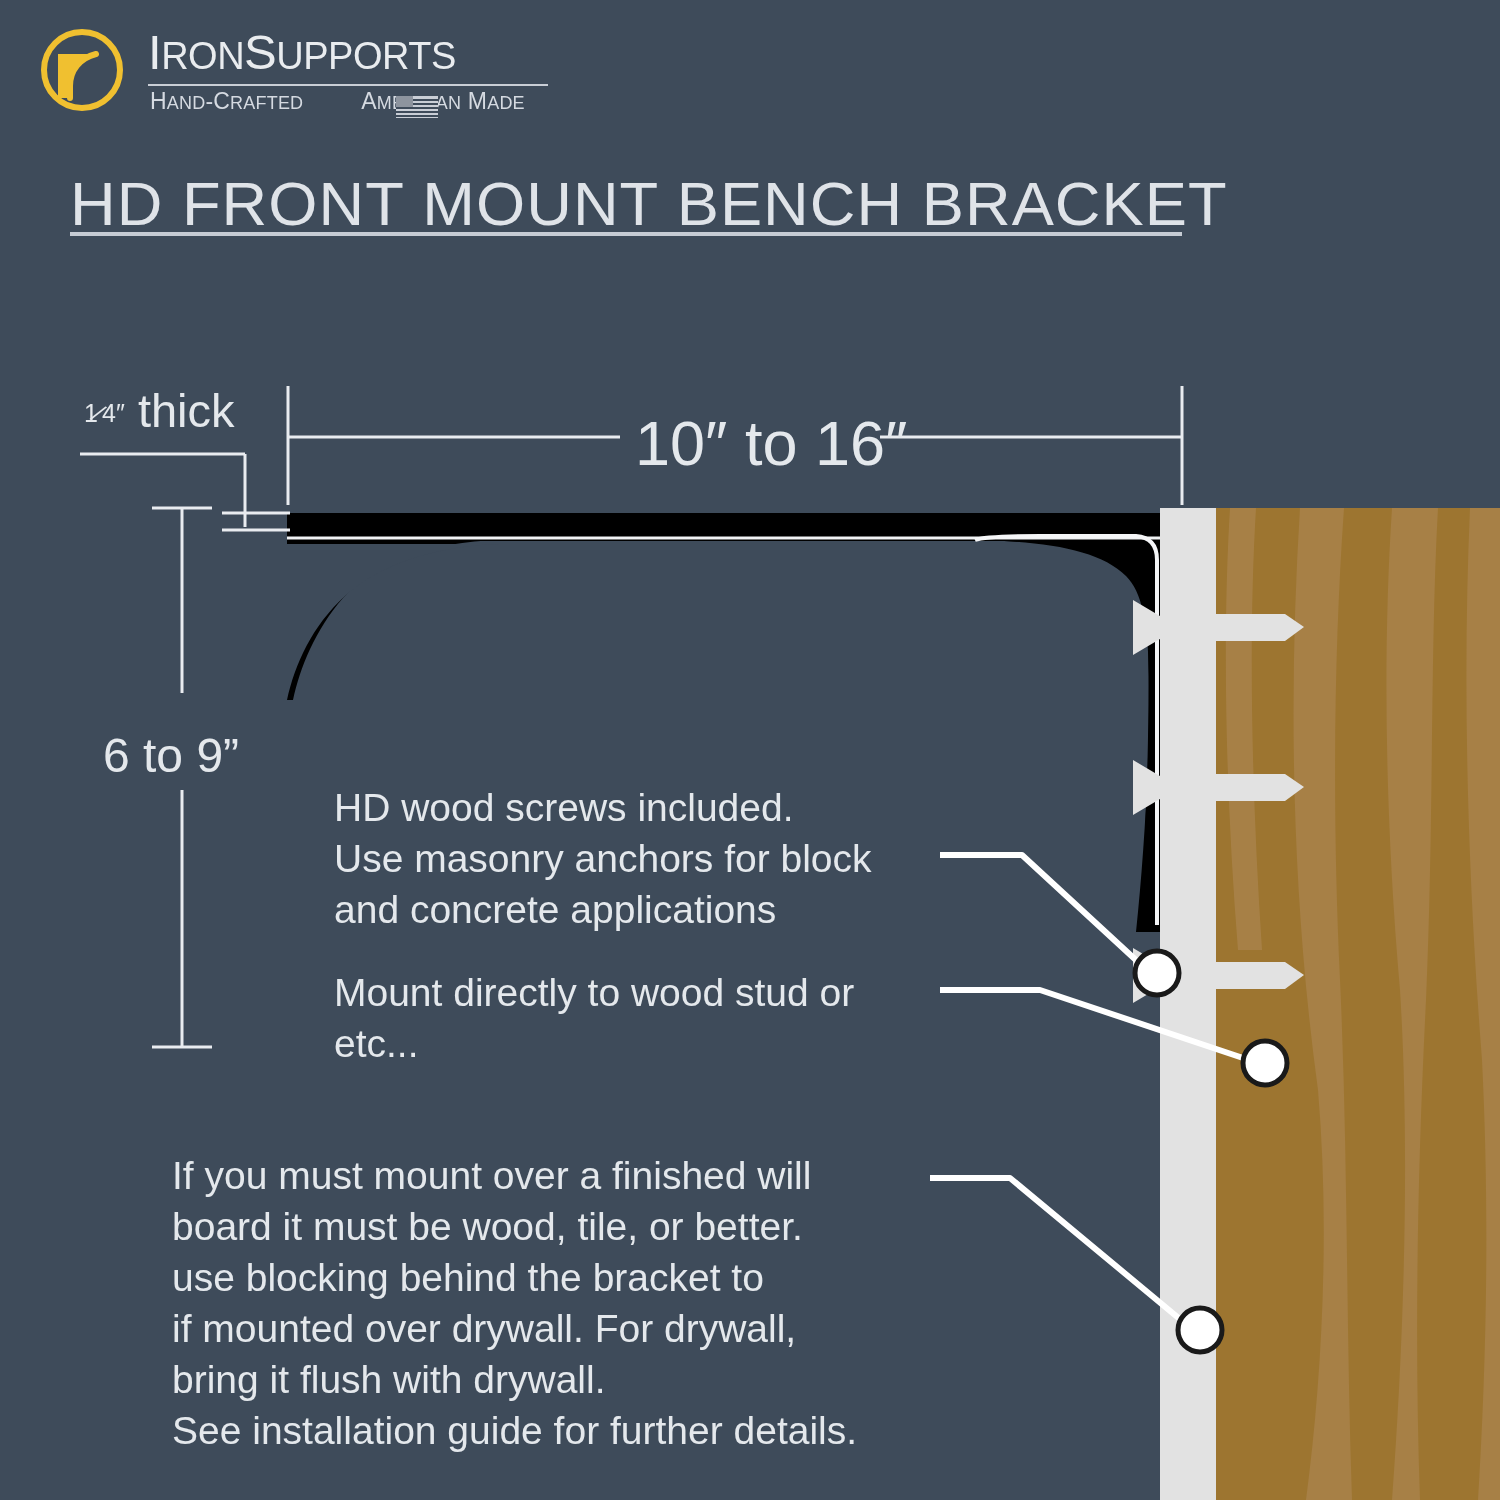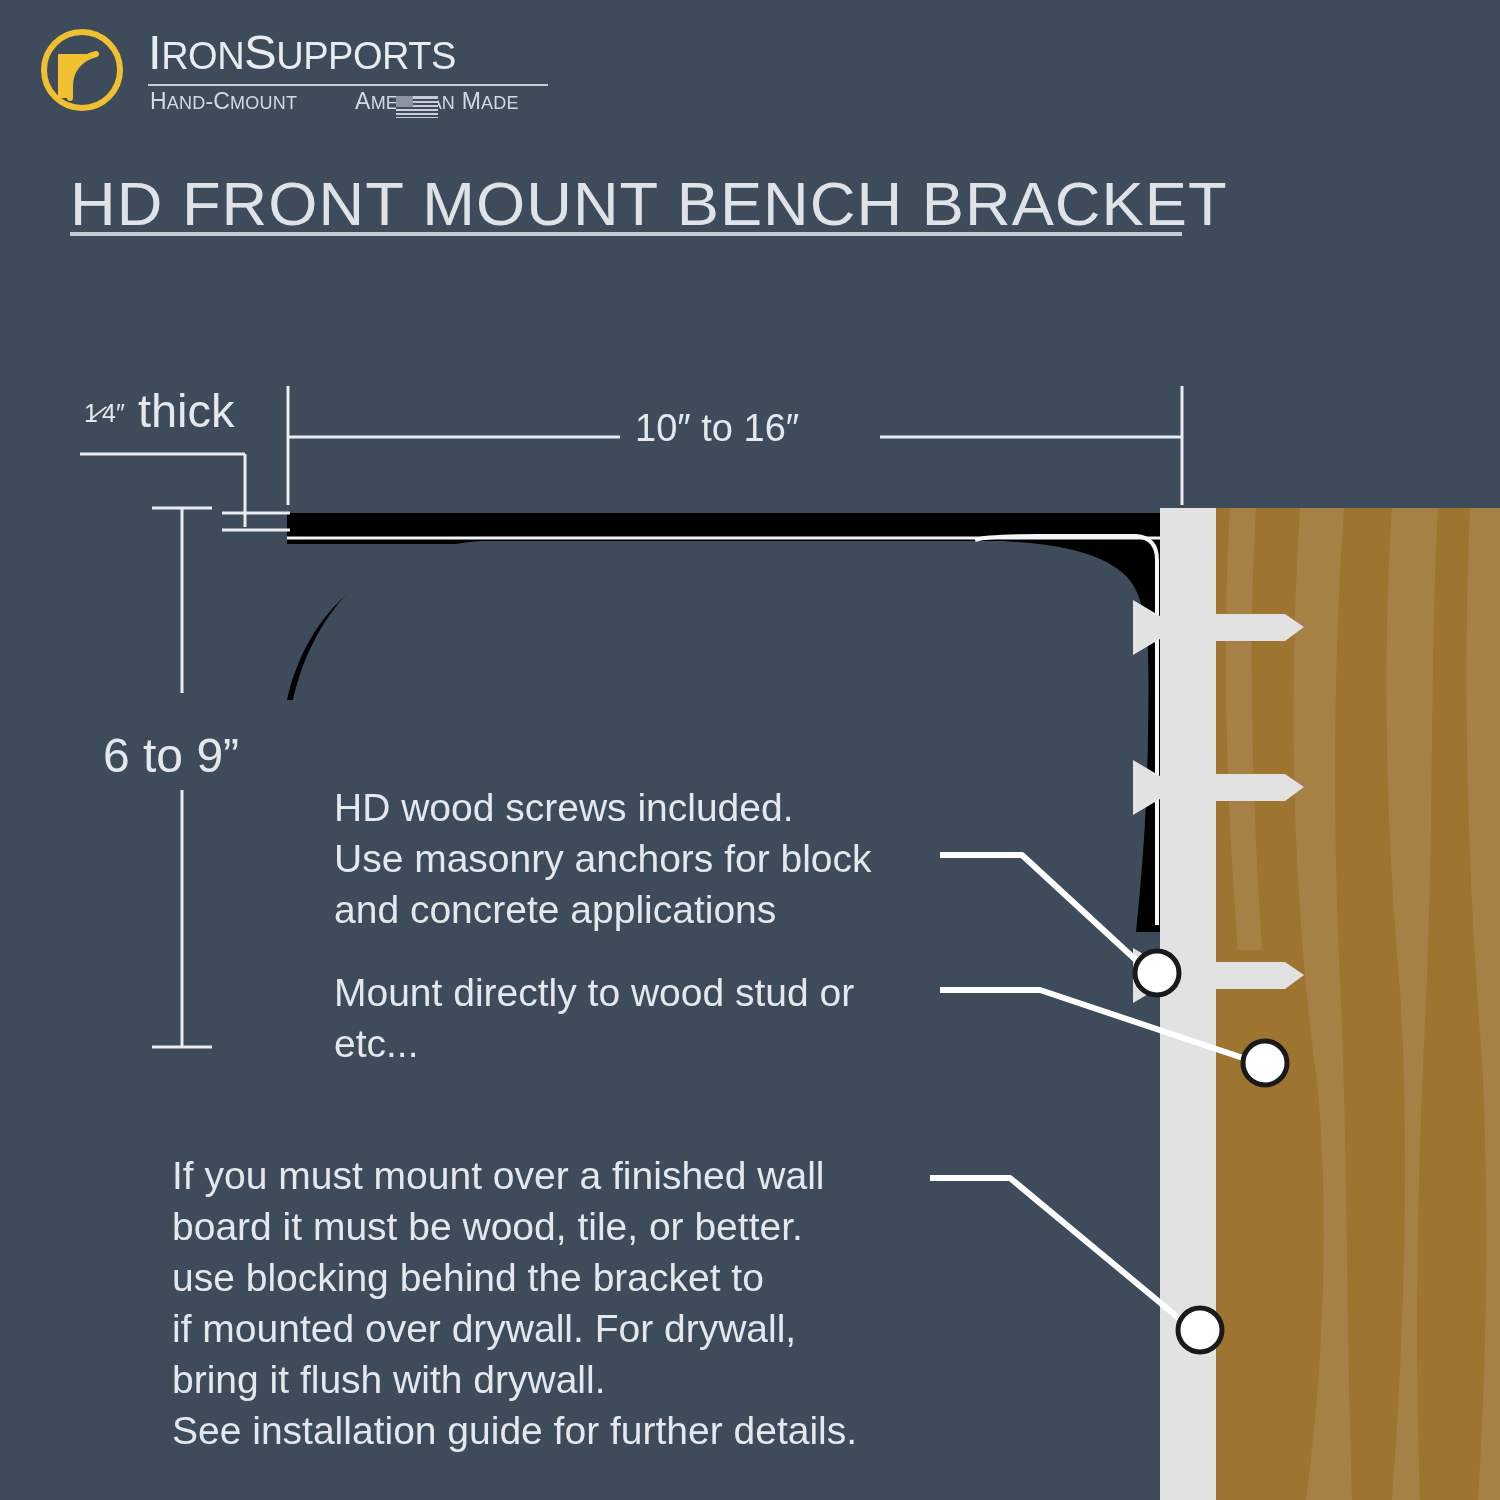--- a/index.html
+++ b/index.html
@@ -52,21 +52,21 @@
 
   
   .dim-label{position:absolute;color:#e4e8ec;white-space:nowrap;}
   .dim-thick{left:82px;top:383px;font-size:47px;}
   .dim-thick .frac{
     display:inline-block;font-size:25px;line-height:1;
     vertical-align:0.30em;position:relative;top:2px;
   }
   .frac .num{position:relative;left:2px;}
   .frac .bar{display:inline-block;transform:rotate(20deg);padding:0 1px;}
-  .dim-width{left:635px;top:407px;font-size:38px;}
+  .dim-width{left:635px;top:407px;font-size:63px;}
   .dim-height{left:103px;top:728px;font-size:48px;}
 
   
   .callout{position:absolute;color:#e4e8ec;font-size:39px;line-height:51px;}
   .callout div{white-space:nowrap;}
   .callout-1{left:334px;top:782px;}
   .callout-2{left:334px;top:967px;}
   .callout-3{left:172px;top:1150px;}
 </style>
 </head>
@@ -181,21 +181,21 @@
 
   <div class="logo-wrap">
     <svg class="logo-mark" viewBox="0 0 84 84">
       <circle cx="42" cy="42" r="38" fill="none" stroke="#f0c030" stroke-width="6"></circle>
       <path d="M18 26 L56 26 C40 30 30 42 30 58 L30 70 L18 70 Z" fill="#f0c030"></path>
       <path d="M56 26 C40 30 30 42 30 58 L30 70" fill="none" stroke="#f0c030" stroke-width="6" stroke-linecap="round"></path>
     </svg>
     <div class="logo-text">
       <div class="brand-iron"><span class="cap">I</span><span class="sm">RON</span><span class="cap">S</span><span class="sm">UPPORTS</span></div>
       <div class="brand-rule"></div>
-      <div class="brand-sub"><span class="cap">H</span><span class="sm">AND</span><span class="cap">-C</span><span class="sm">MOUNT</span><span style="display:inline-block;width:58px"></span><span class="cap">A</span><span class="sm">MERICAN</span><span class="cap"> M</span><span class="sm">ADE</span></div>
+      <div class="brand-sub"><span class="cap">H</span><span class="sm">AND</span><span class="cap">-C</span><span class="sm">RAFTED</span><span style="display:inline-block;width:58px"></span><span class="cap">A</span><span class="sm">MERICAN</span><span class="cap"> M</span><span class="sm">ADE</span></div>
       <svg class="flag-icon" viewBox="0 0 42 22">
         <rect x="0" y="0" width="42" height="22" fill="#c9ced6"></rect>
         <g fill="#3e4b5a">
           <rect x="0" y="3" width="42" height="2"></rect>
           <rect x="0" y="7" width="42" height="2"></rect>
           <rect x="0" y="11" width="42" height="2"></rect>
           <rect x="0" y="15" width="42" height="2"></rect>
           <rect x="0" y="19" width="42" height="2"></rect>
         </g>
         <rect x="0" y="0" width="17" height="11" fill="#8d949e"></rect>
@@ -216,21 +216,21 @@
     <div>Use masonry anchors for block</div>
     <div>and concrete applications</div>
   </div>
 
   <div class="callout callout-2">
     <div>Mount directly to wood stud or</div>
     <div>etc...</div>
   </div>
 
   <div class="callout callout-3">
-    <div>If you must mount over a finished wall</div>
+    <div>If you must mount over a finished will</div>
     <div>board it must be wood, tile, or better.</div>
     <div>use blocking behind the bracket to</div>
     <div>if mounted over drywall. For drywall,</div>
     <div>bring it flush with drywall.</div>
     <div>See installation guide for further details.</div>
   </div>
 
 </div>
 
 </body></html>

